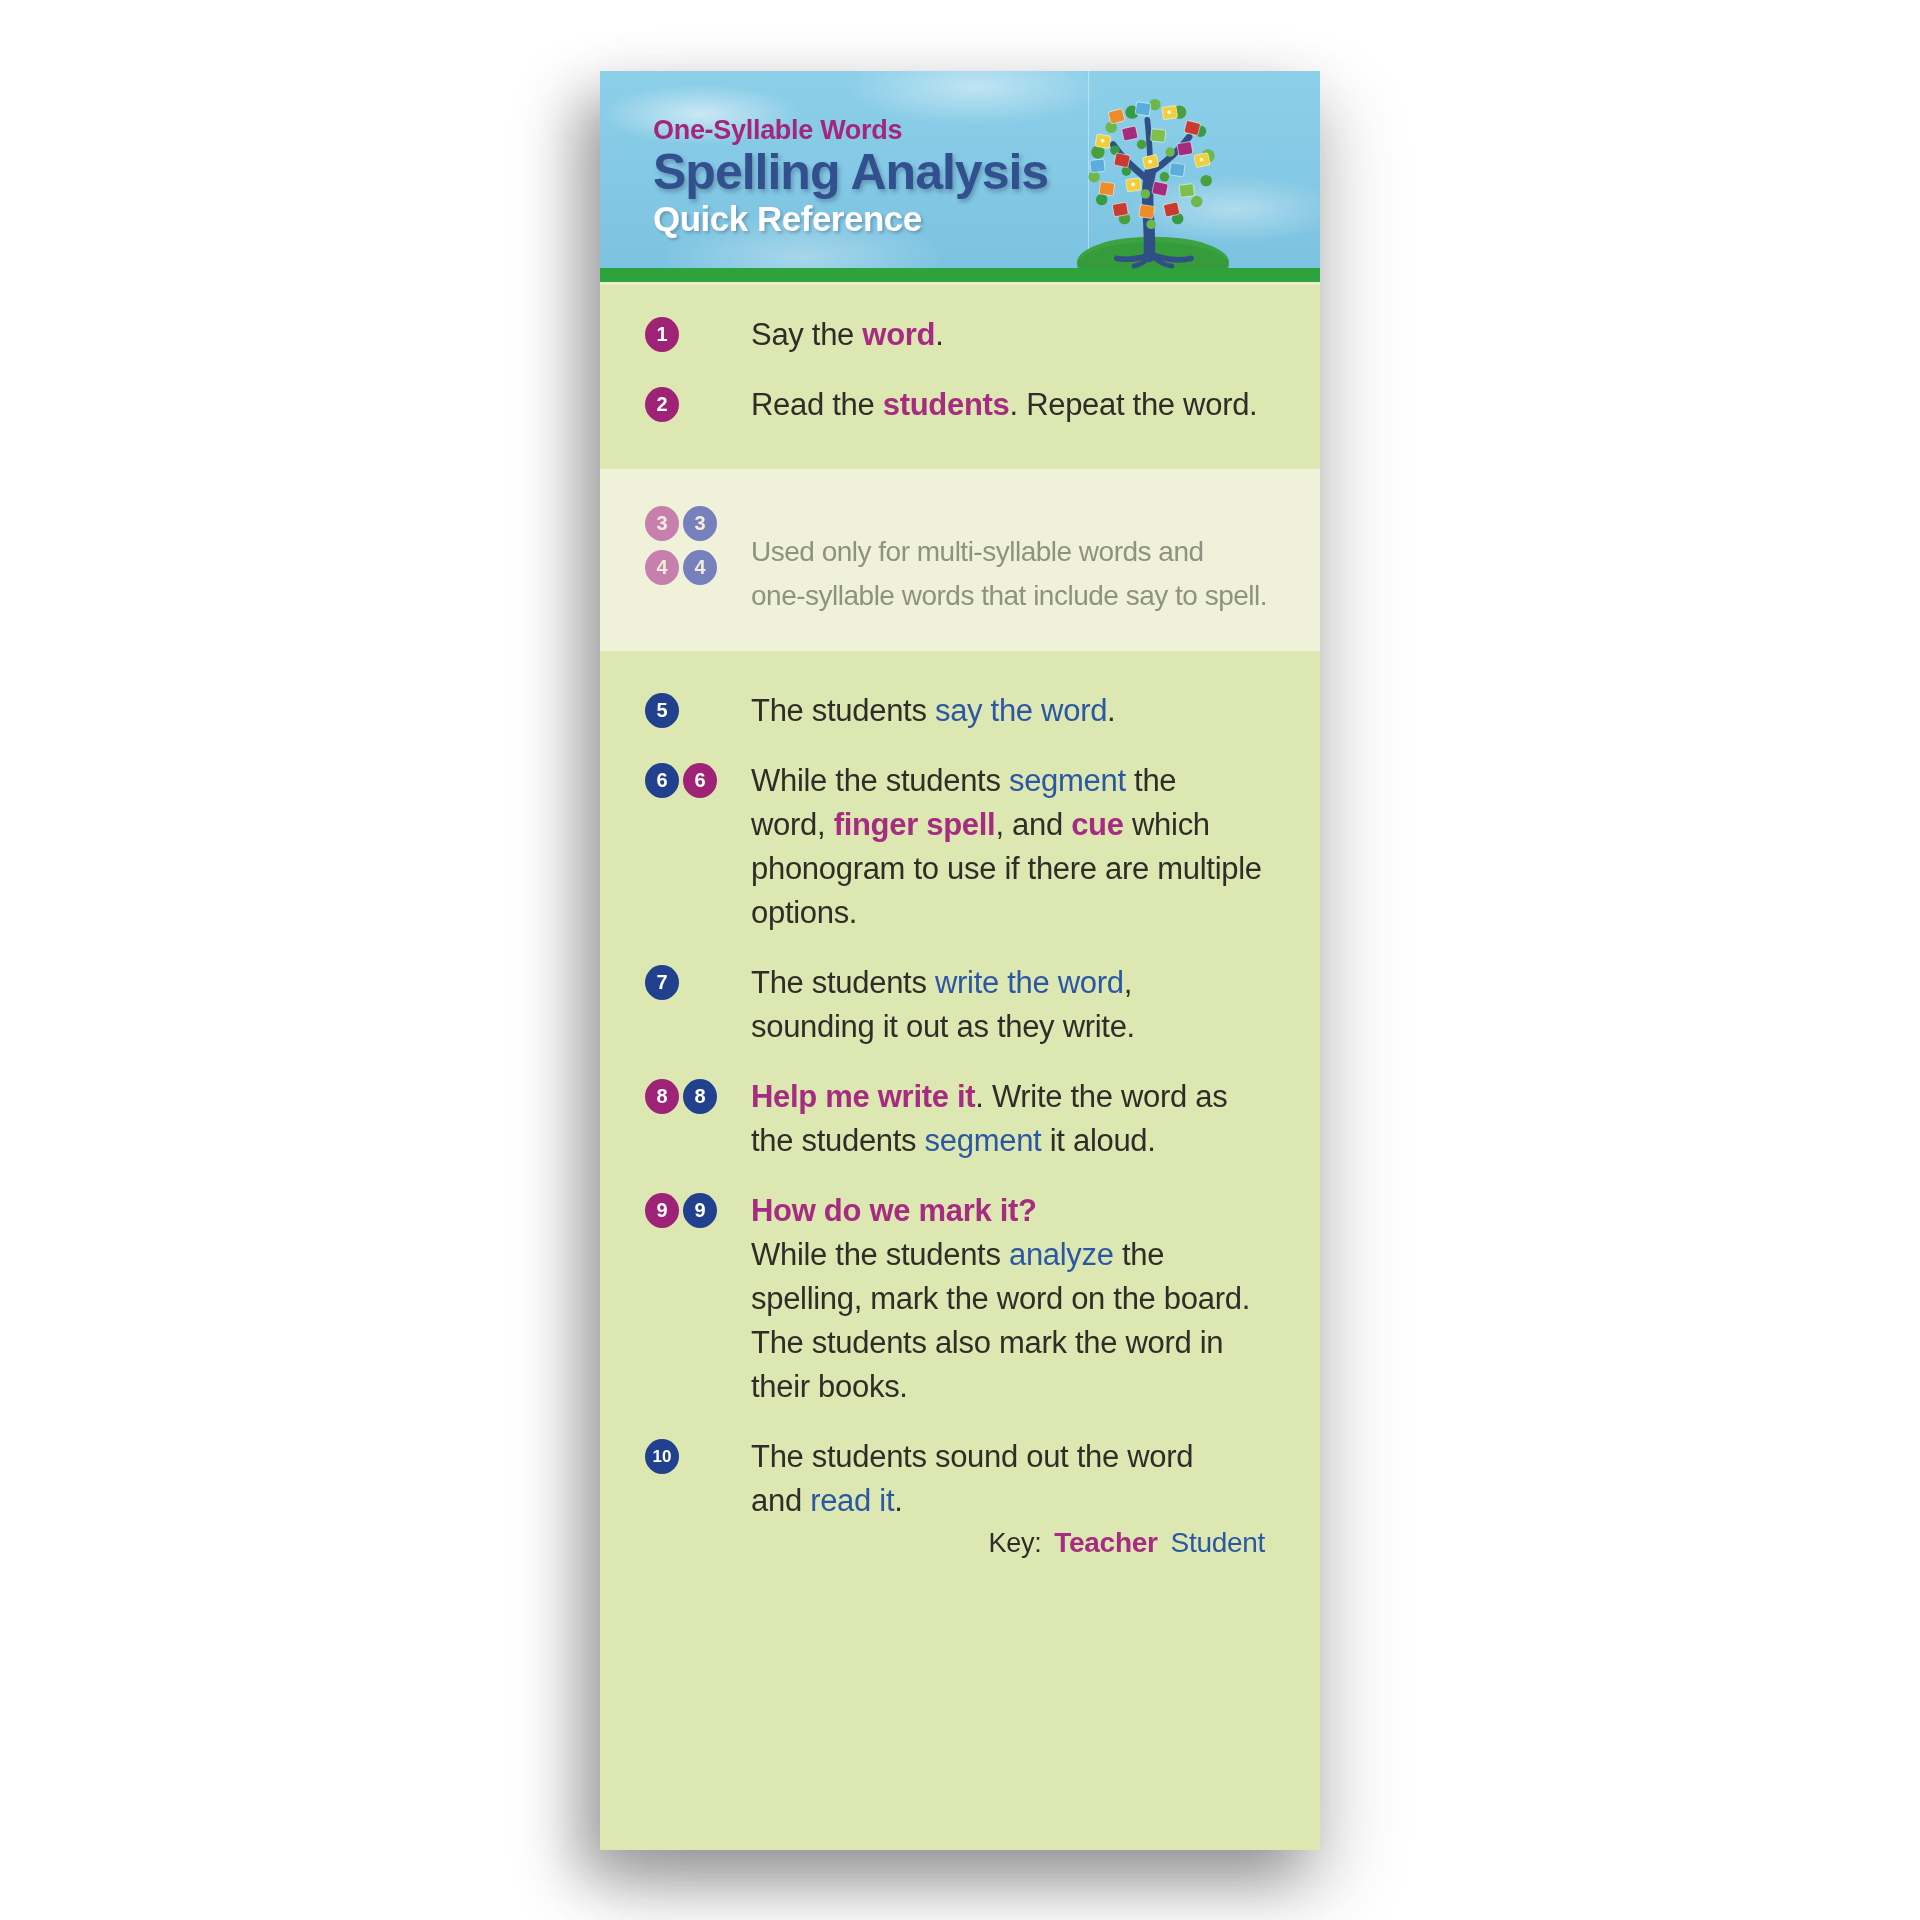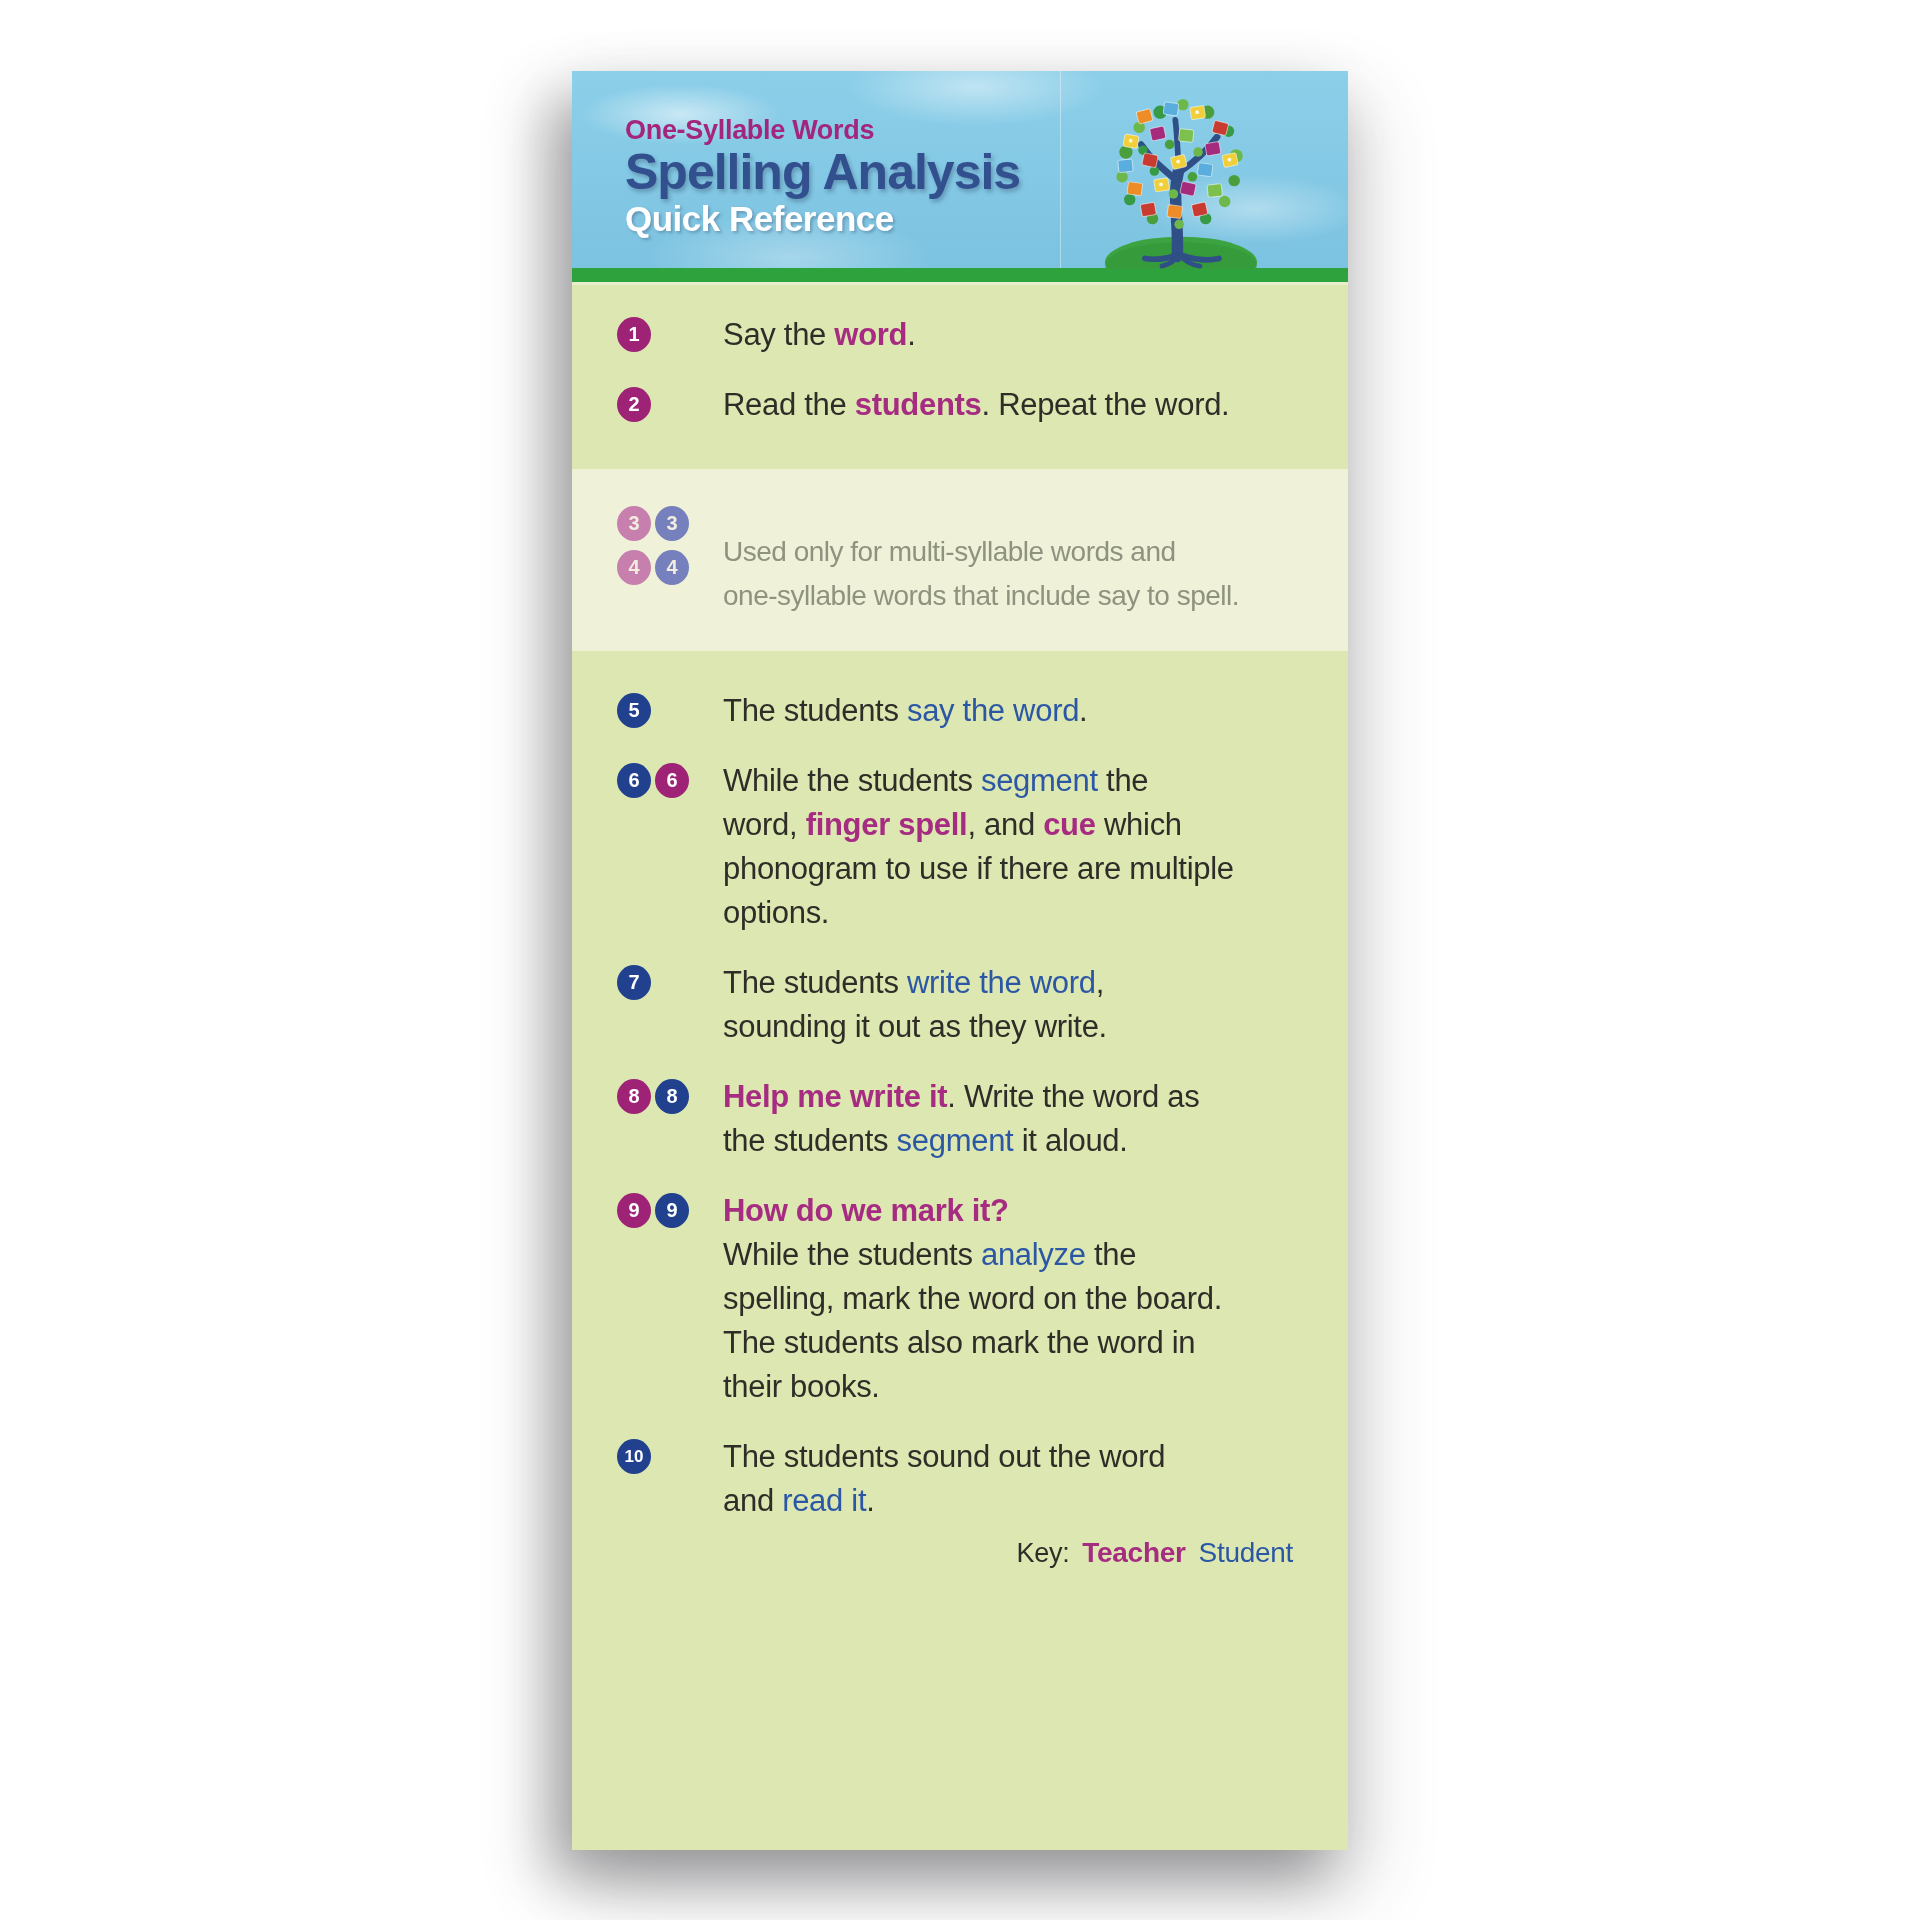--- a/index.html
+++ b/index.html
@@ -8,21 +8,21 @@
     background:#ffffff;
     font-family:"Liberation Sans","DejaVu Sans",sans-serif;
     position:relative;
     overflow:hidden;
   }
   .canvas {
     width:1920px; height:1920px;
     display:flex; align-items:center; justify-content:center;
   }
   .card {
-    width:776px; height:1779px;
+    width:720px; height:1779px;
     display:flex; flex-direction:column;
     box-shadow:-24px 28px 55px rgba(55,55,60,.42), 14px 34px 70px rgba(55,55,60,.22);
     background:#dde7b1;
   }
   
   .card-header {
     position:relative;
     height:197px; flex:none;
     padding:44px 0 0 53px;
     box-sizing:border-box;
@@ -84,21 +84,21 @@
   .step-row.muted {
     background:#eff2d9;
     margin:42px 0 38px 0;
     padding:33px 0 33px 45px;
   }
   .step-row.muted .step-text {
     color:#8f927e; font-size:28px; letter-spacing:-0.5px; line-height:44px;margin-top:28px;
   }
   
   .key-line {
-    margin-top:10px; padding-right:55px;
+    padding-right:55px;
     display:flex; justify-content:flex-end; align-items:baseline; gap:13px;
     font-size:27px; line-height:40px; color:#2f2d28;
   }
   .key-line .em-teacher, .key-line .em-student { font-size:28px; }
 </style>
 </head>
 <body>
 
 <div class="canvas">
   <div class="card">

